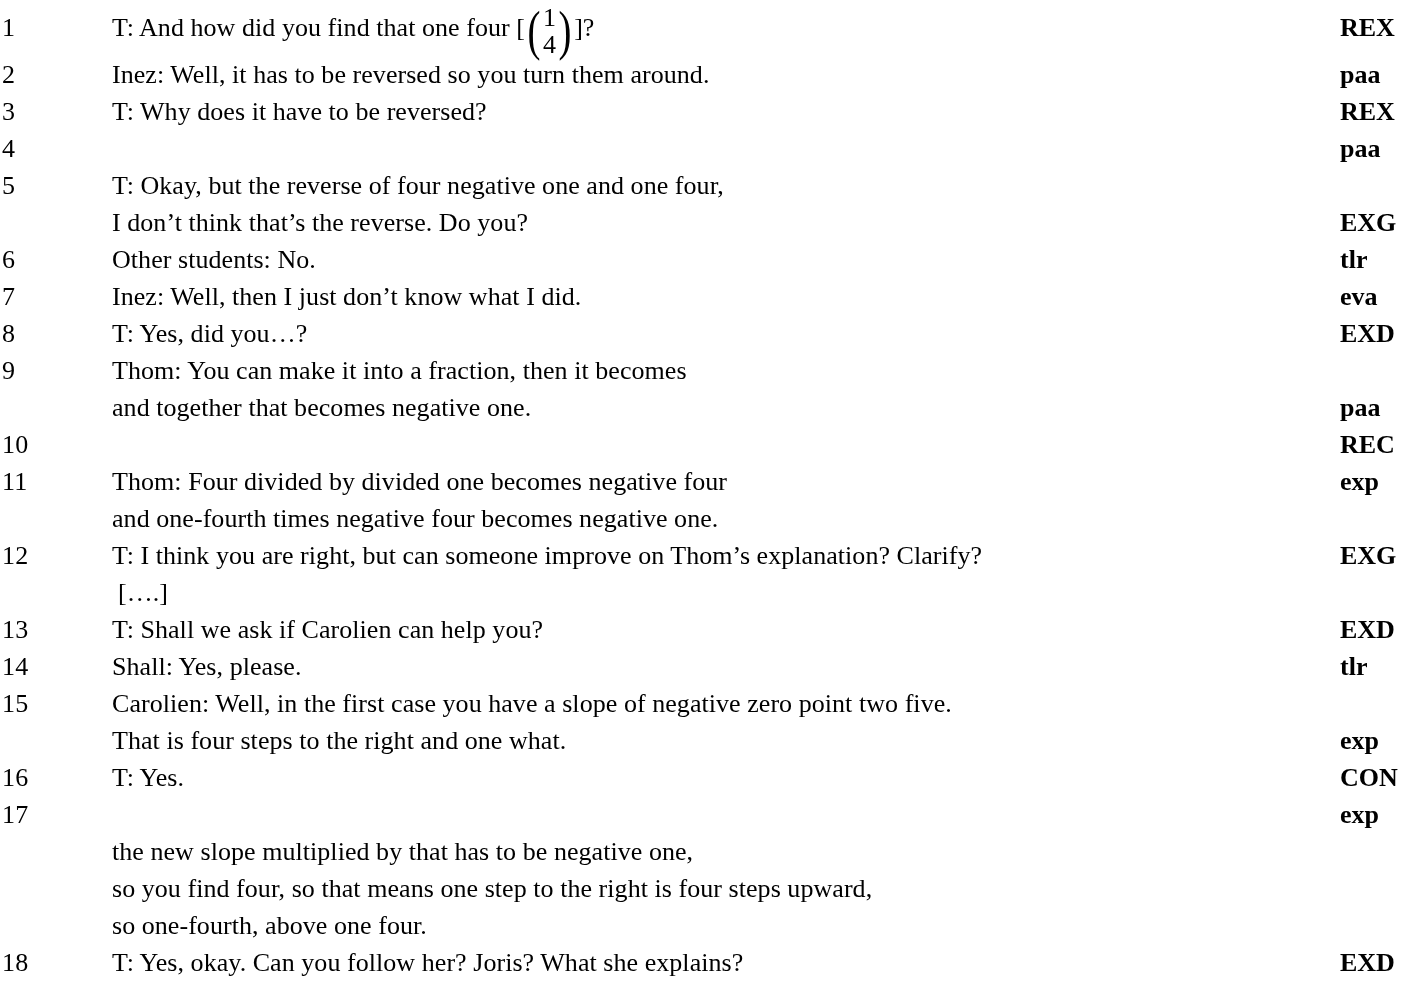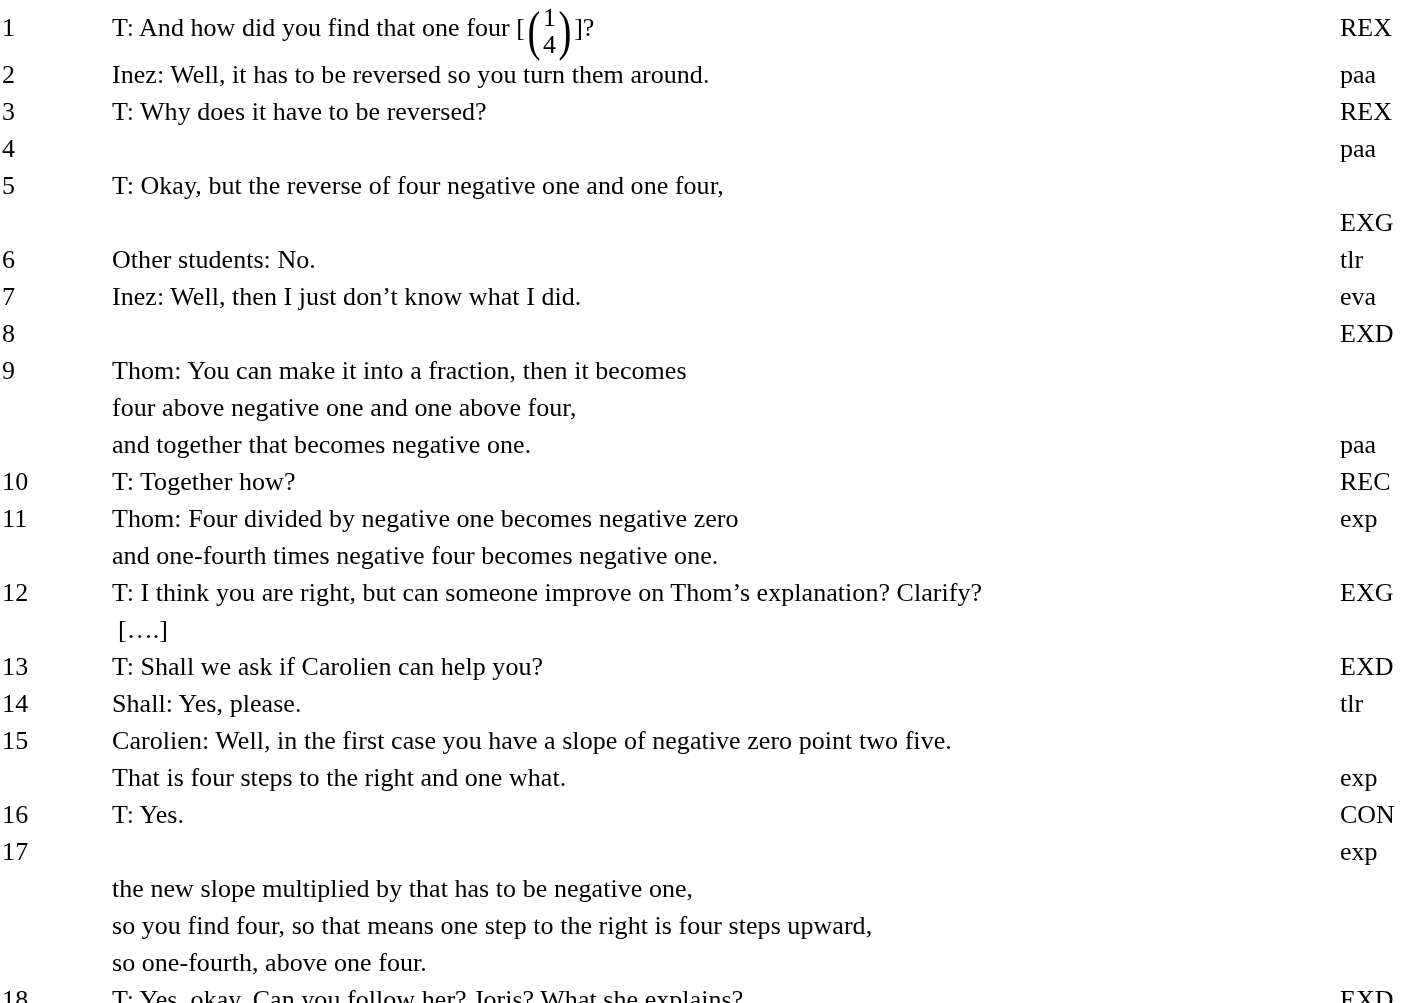--- a/index.html
+++ b/index.html
@@ -61,20 +61,21 @@
   .utt.cont-indent {
     left: 118px;
   }
 
   .code {
     position: absolute;
     left: 1340px;
     top: 0;
     font-size: 26px;
     line-height: inherit;
+    font-weight: bold;
   }
 
   
   .vec {
     display: inline-block;
     vertical-align: middle;
     position: relative;
     top: 0px;
     margin: 0 0px;
     white-space: nowrap;
@@ -131,67 +132,65 @@
         <span class="num">4</span>
         <span class="code">paa</span>
       </div>
     </div>
     <div class="turn">
       <div class="turn-row">
         <span class="num">5</span>
         <span class="utt">T: Okay, but the reverse of four negative one and one four,</span>
       </div>
       <div class="turn-row">
+        <span class="utt">I don’t think that’s the reverse. Do you?</span>
         <span class="code">EXG</span>
       </div>
     </div>
     <div class="turn">
       <div class="turn-row">
         <span class="num">6</span>
         <span class="utt">Other students: No.</span>
         <span class="code">tlr</span>
       </div>
     </div>
     <div class="turn">
       <div class="turn-row">
         <span class="num">7</span>
         <span class="utt">Inez: Well, then I just don’t know what I did.</span>
         <span class="code">eva</span>
       </div>
     </div>
     <div class="turn">
       <div class="turn-row">
         <span class="num">8</span>
+        <span class="utt">T: Yes, did you…?</span>
         <span class="code">EXD</span>
       </div>
     </div>
     <div class="turn">
       <div class="turn-row">
         <span class="num">9</span>
         <span class="utt">Thom: You can make it into a fraction, then it becomes</span>
       </div>
       <div class="turn-row">
-        <span class="utt">four above negative one and one above four,</span>
-      </div>
-      <div class="turn-row">
         <span class="utt">and together that becomes negative one.</span>
         <span class="code">paa</span>
       </div>
     </div>
     <div class="turn">
       <div class="turn-row">
         <span class="num">10</span>
-        <span class="utt">T: Together how?</span>
         <span class="code">REC</span>
       </div>
     </div>
     <div class="turn">
       <div class="turn-row">
         <span class="num">11</span>
-        <span class="utt">Thom: Four divided by negative one becomes negative zero</span>
+        <span class="utt">Thom: Four divided by divided one becomes negative four</span>
         <span class="code">exp</span>
       </div>
       <div class="turn-row">
         <span class="utt">and one-fourth times negative four becomes negative one.</span>
       </div>
     </div>
     <div class="turn">
       <div class="turn-row">
         <span class="num">12</span>
         <span class="utt">T: I think you are right, but can someone improve on Thom’s explanation? Clarify?</span>

